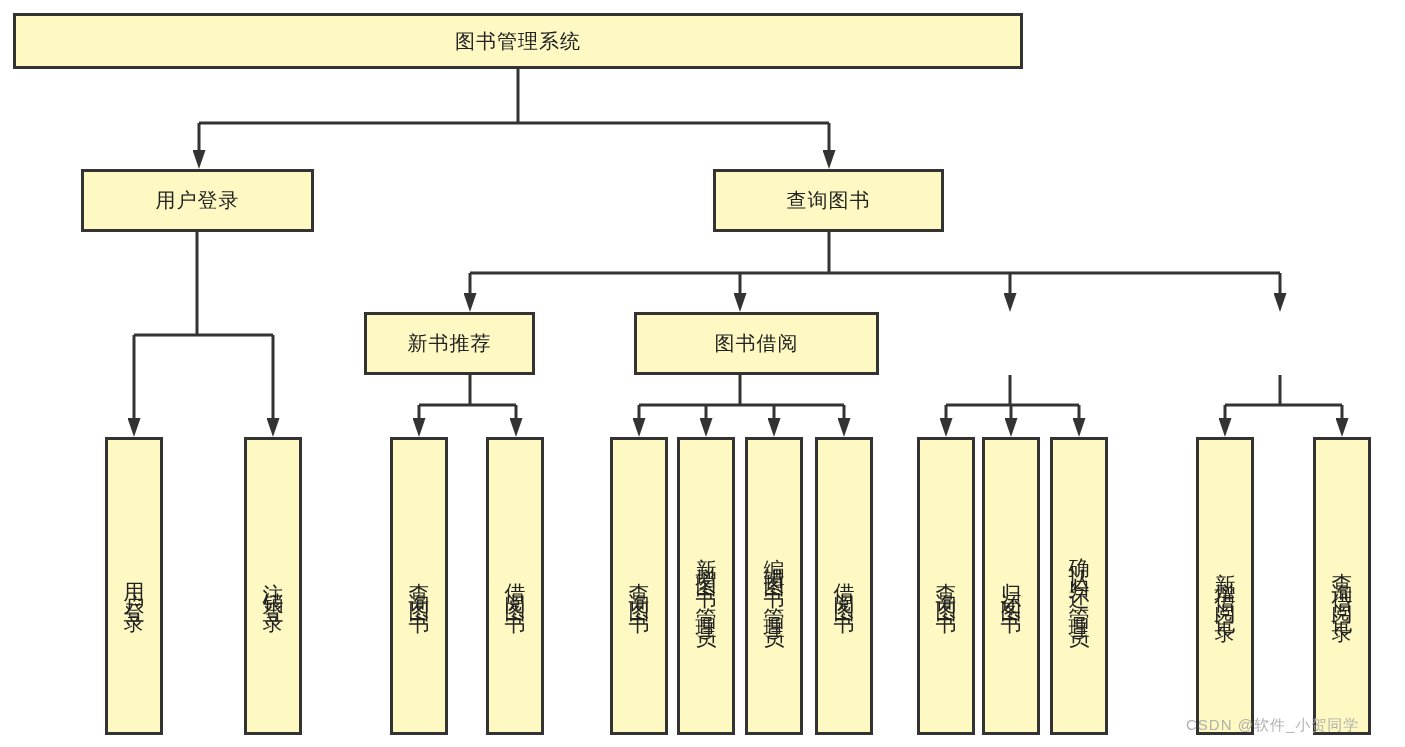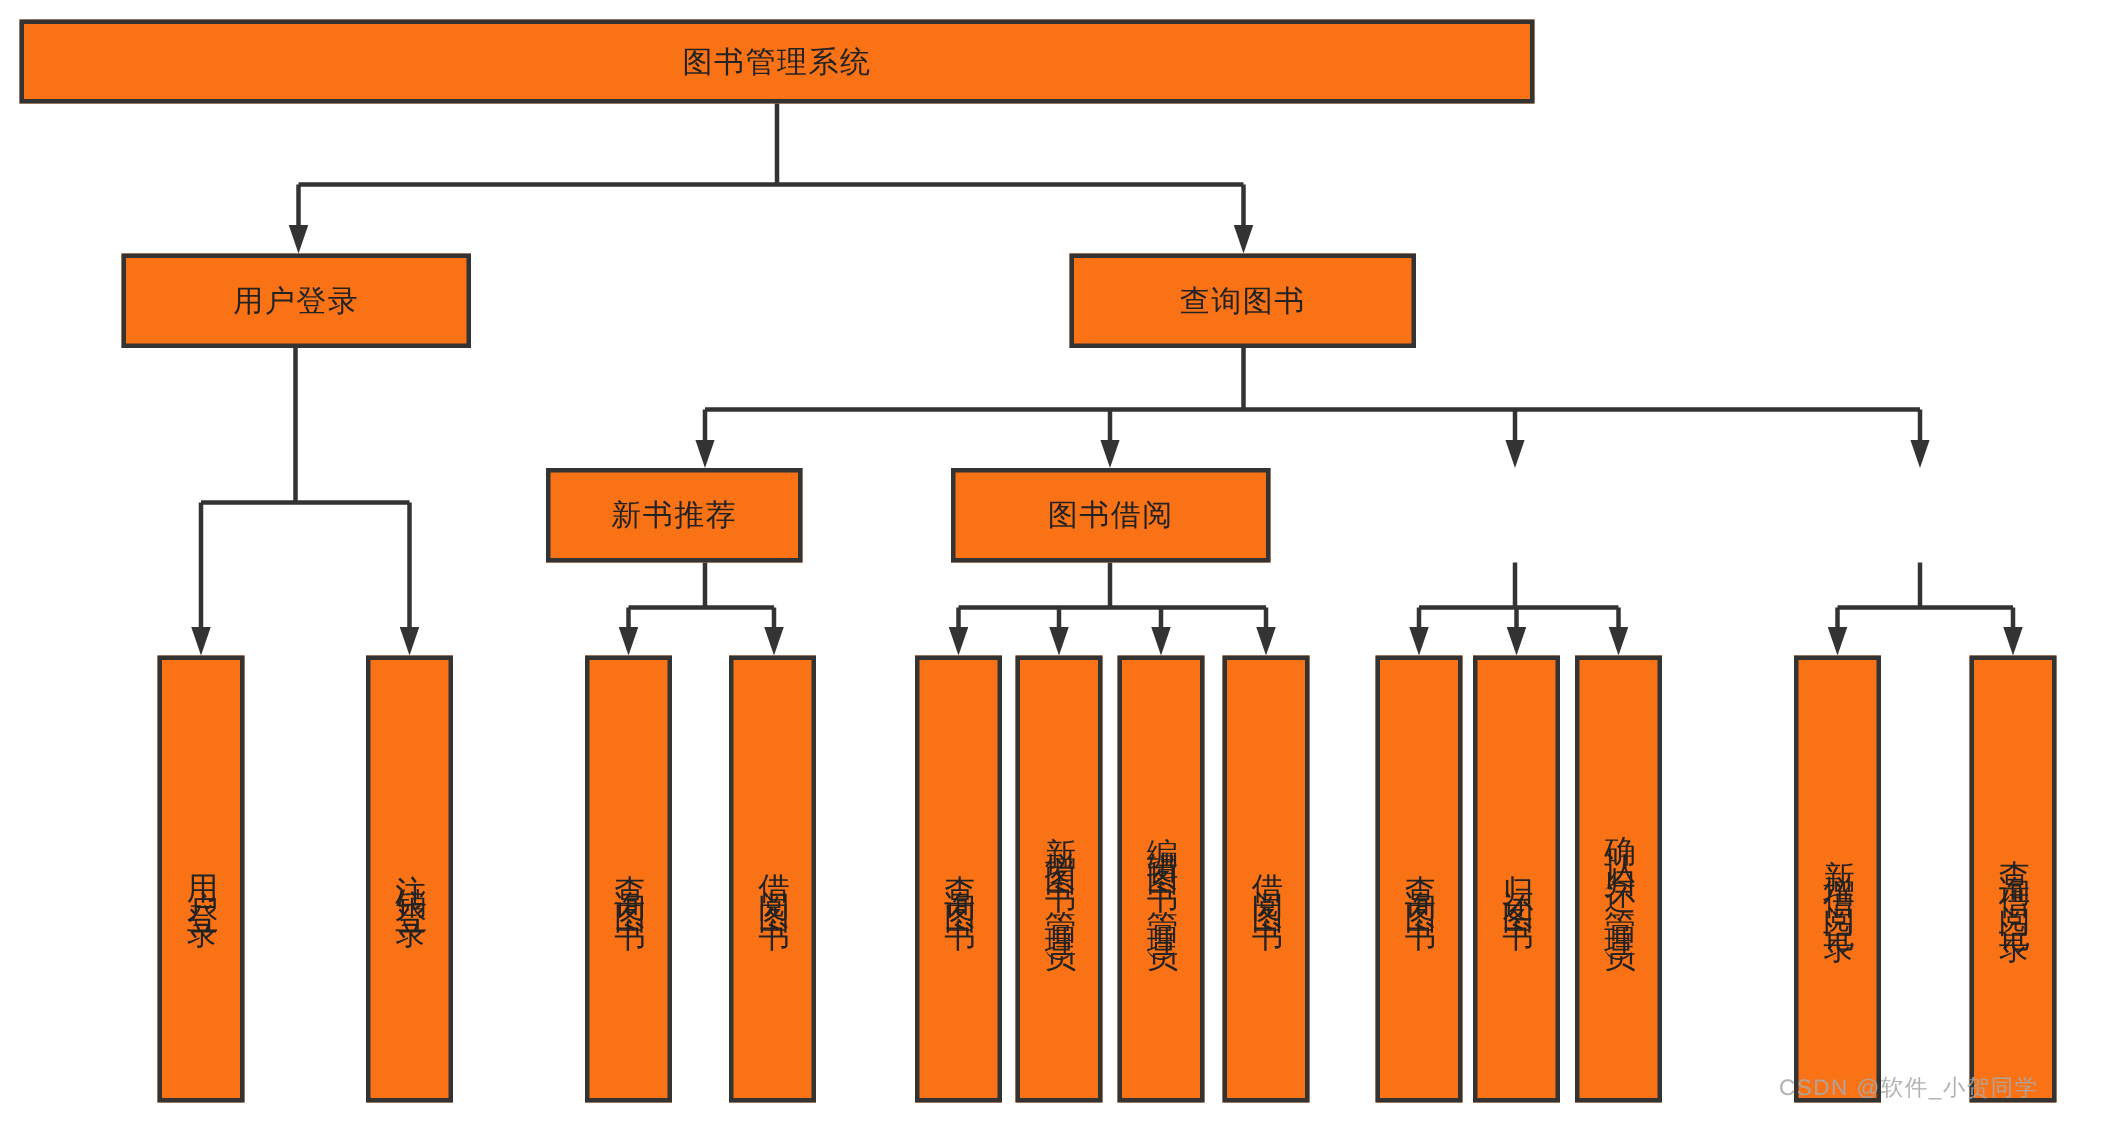--- a/index.html
+++ b/index.html
@@ -23,21 +23,21 @@
   }
   svg.edges path {
     stroke: #333333;
     stroke-width: 3;
     fill: none;
   }
   .node {
     position: absolute;
     box-sizing: border-box;
     border: 3px solid #333333;
-    background: #f97316;
+    background: #fef9c3;
     display: flex;
     align-items: center;
     justify-content: center;
     color: #222222;
   }
   .node.h {
     font-size: 20px;
     letter-spacing: 1px;
     white-space: nowrap;
   }
@@ -112,21 +112,21 @@
     <path d="M1225,405 V420" marker-end="url(#arw)"></path>
     <path d="M1342,405 V420" marker-end="url(#arw)"></path>
   </svg>
 
   <div class="node h" style="left:13px; top:13px; width:1010px; height:56px">图书管理系统</div>
 
   <div class="node h" style="left:81px; top:169px; width:233px; height:63px">用户登录</div>
   <div class="node h" style="left:713px; top:169px; width:231px; height:63px">查询图书</div>
 
   <div class="node h" style="left:364px; top:312px; width:171px; height:63px">新书推荐</div>
-  <div class="node h" style="left:634px; top:312px; width:213px; height:63px">图书借阅</div>
+  <div class="node h" style="left:634px; top:312px; width:245px; height:63px">图书借阅</div>
 
   <div class="node v" style="left:105px">
     <span class="vt">用户登录</span>
   </div>
   <div class="node v" style="left:244px">
     <span class="vt">注销登录</span>
   </div>
   <div class="node v" style="left:390px">
     <span class="vt">查询图书</span>
   </div>

